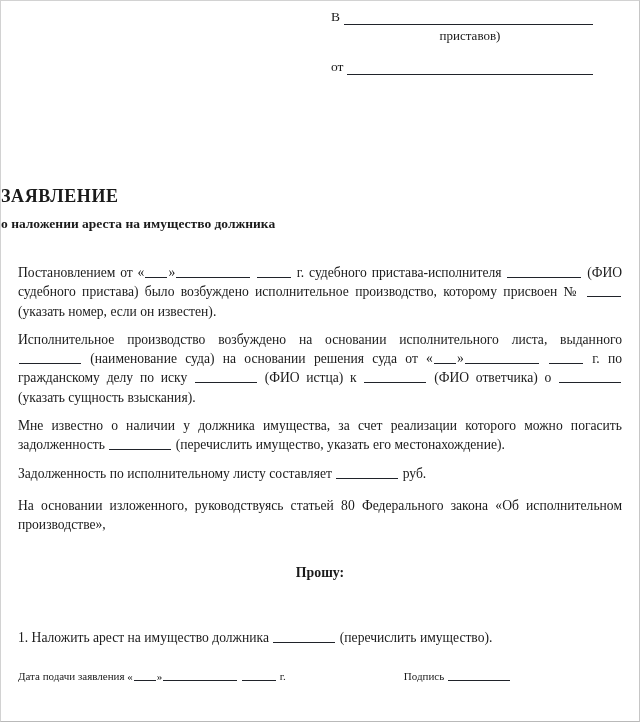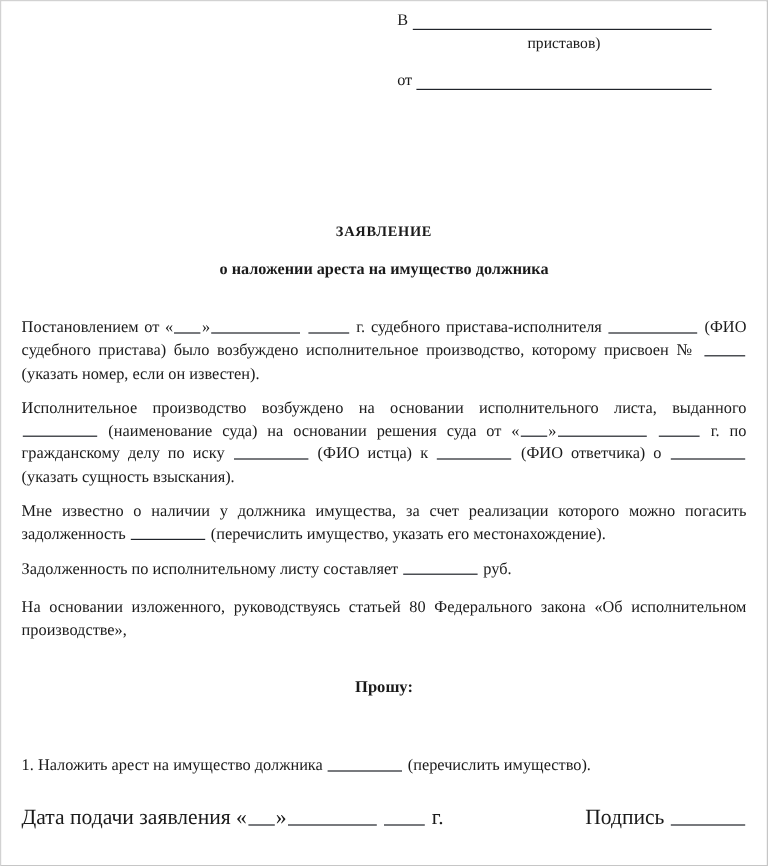--- a/index.html
+++ b/index.html
@@ -70,31 +70,30 @@
     margin-top: 3px;
     padding-left: 14px;
   }
 
   
   .title-main {
     position: absolute;
     left: 0;
     right: 0;
     top: 185px;
-    text-align: center;
     font-weight: bold;
-    font-size: 12px;
+    font-size: 18px;
     letter-spacing: 0.6px;
   }
   .title-sub {
     position: absolute;
     left: 0;
     right: 0;
     top: 215px;
-    text-align: center;
+    text-align: left;
     font-weight: bold;
     font-size: 13.5px;
   }
 
   
   .body-block {
     position: absolute;
     left: 17px;
     top: 262px;
     width: 604px;
@@ -138,21 +137,21 @@
     width: 604px;
     font-size: 13.6px;
     line-height: 1.42;
   }
 
   .footer-block {
     position: absolute;
     left: 17px;
     top: 668px;
     width: 604px;
-    font-size: 18px;
+    font-size: 11px;
     line-height: 1.42;
     display: flex;
     align-items: baseline;
   }
   .footer-date { white-space: nowrap; }
   .footer-sign {
     margin-left: 118px;
     white-space: nowrap;
   }
 </style>

